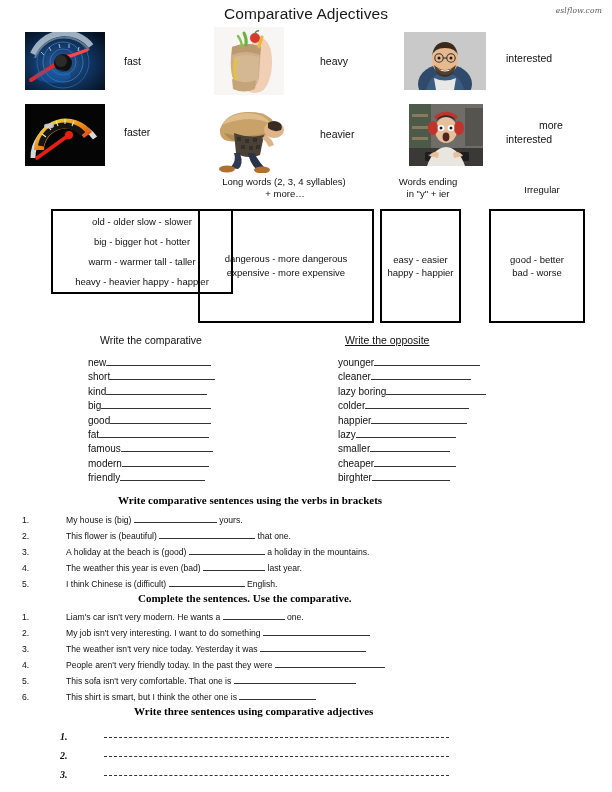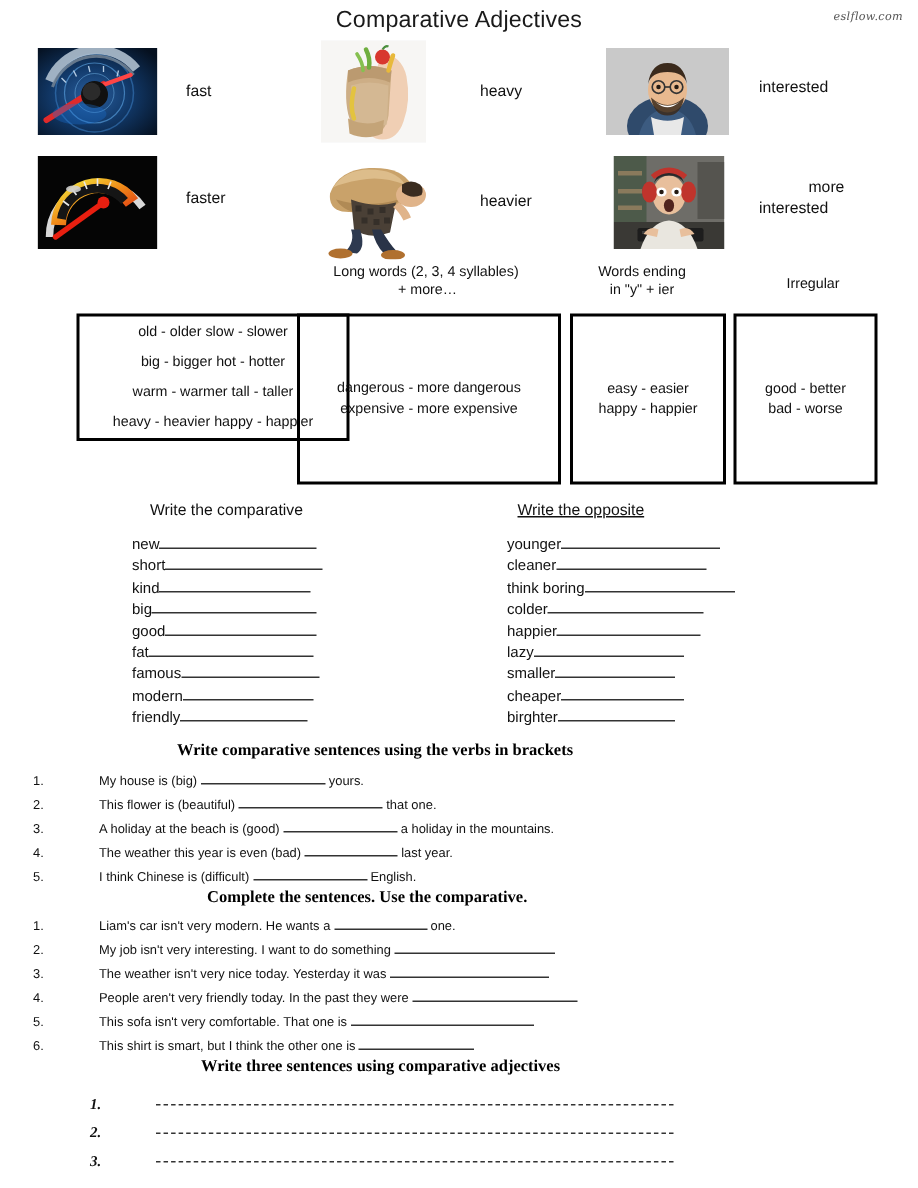--- a/index.html
+++ b/index.html
@@ -285,21 +285,21 @@
     </div>
   </div>
 
   <div class="rule-box b2" style="left:198px; top:209px; width:176px; height:114px;">
     <div class="inner">
       <div>dangerous - more dangerous</div>
       <div>expensive - more expensive</div>
     </div>
   </div>
 
-  <div class="rule-box b3" style="left:380px; top:209px; width:104px; height:114px;align-items:center;">
+  <div class="rule-box b3" style="left:380px; top:209px; width:81px; height:114px;align-items:center;">
     <div class="inner">
       <div>easy - easier</div>
       <div>happy - happier</div>
     </div>
   </div>
 
   <div class="rule-box b4" style="left:489px; top:209px; width:96px; height:114px;">
     <div class="inner">
       <div>good - better</div>
       <div>bad - worse</div>
@@ -317,21 +317,21 @@
       <div class="row"><span class="w">good </span><span class="blank" style="width: 101px;"></span></div>
       <div class="row"><span class="w">fat </span><span class="blank" style="width: 110px;"></span></div>
       <div class="row"><span class="w">famous </span><span class="blank" style="width: 92px;"></span></div>
       <div class="row"><span class="w">modern </span><span class="blank" style="width: 87px;"></span></div>
       <div class="row"><span class="w">friendly </span><span class="blank" style="width: 85px;"></span></div>
     </div>
 
   <div class="wordlist" id="list-opposite" style="left:338px; top:356px;">
       <div class="row"><span class="w">younger </span><span class="blank" style="width: 106px;"></span></div>
       <div class="row"><span class="w">cleaner </span><span class="blank" style="width: 100px;"></span></div>
-      <div class="row"><span class="w">think boring </span><span class="blank" style="width: 100px;"></span></div>
+      <div class="row"><span class="w">lazy boring </span><span class="blank" style="width: 100px;"></span></div>
       <div class="row"><span class="w">colder </span><span class="blank" style="width: 104px;"></span></div>
       <div class="row"><span class="w">happier </span><span class="blank" style="width: 96px;"></span></div>
       <div class="row"><span class="w">lazy </span><span class="blank" style="width: 100px;"></span></div>
       <div class="row"><span class="w">smaller </span><span class="blank" style="width: 80px;"></span></div>
       <div class="row"><span class="w">cheaper </span><span class="blank" style="width: 82px;"></span></div>
       <div class="row"><span class="w">birghter </span><span class="blank" style="width: 78px;"></span></div>
     </div>
 
   <div class="sec-head" style="left:118px; top:494px;">Write comparative sentences using the verbs in brackets</div>
   <div class="qlist" id="q-brackets" style="left:22px; top:512px;">

